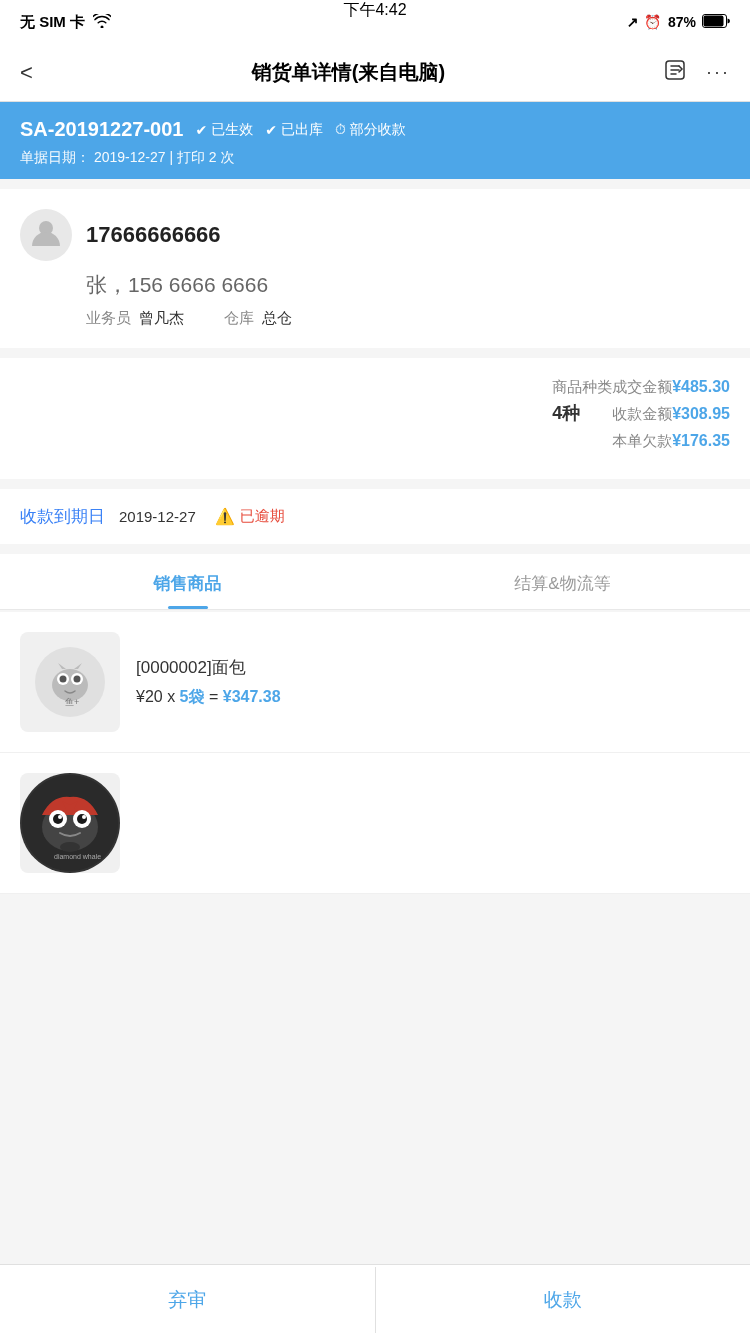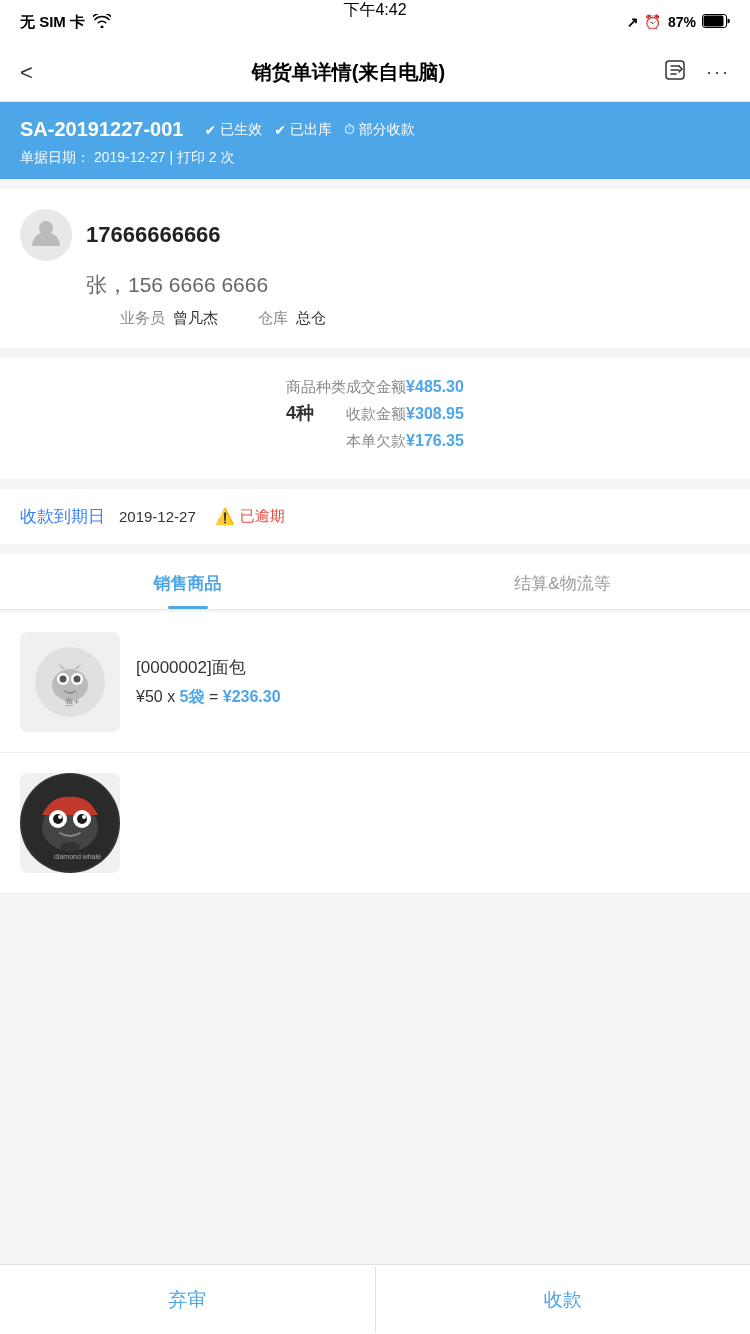--- a/index.html
+++ b/index.html
@@ -46,21 +46,21 @@
     .back-btn { font-size: 22px; color: #333; }
 
     
     .header-banner {
       background: #4da6e8;
       padding: 16px 20px 12px;
     }
     .banner-top {
       display: flex;
       align-items: center;
-      gap: 21px;
+      gap: 12px;
       margin-bottom: 8px;
     }
     .order-id {
       font-size: 20px;
       font-weight: 700;
       color: #fff;
     }
     .status-badges {
       display: flex;
       align-items: center;
@@ -102,33 +102,33 @@
       justify-content: center;
       flex-shrink: 0;
     }
     .avatar-icon { font-size: 28px; color: #999; }
     .customer-name { font-size: 22px; font-weight: 600; color: #222; }
     .customer-info { font-size: 21px; color: #666; margin-left: 66px; margin-bottom: 10px; }
     .staff-row {
       display: flex;
       align-items: center;
       gap: 40px;
-      margin-left: 100px;
+      margin-left: 66px;
     }
     .staff-item { display: flex; align-items: center; gap: 8px; }
     .staff-label { font-size: 15px; color: #888; }
     .staff-value { font-size: 15px; color: #333; }
 
     
     .summary-section {
       background: #fff;
       padding: 20px;
       margin-top: 10px;
       display: flex;
-      justify-content: center;
+      justify-content: flex-end;
       align-items: flex-start;
     }
     .summary-left { }
     .summary-label { font-size: 15px; color: #888; }
     .summary-value-main { font-size: 18px; font-weight: 600; color: #333; margin-top: 4px; }
     .summary-right { }
     .amount-row {
       display: flex;
       justify-content: space-between;
       margin-bottom: 8px;
@@ -418,25 +418,25 @@
           <path d="M30 44 Q35 48 40 44" stroke="#888" stroke-width="1.5" fill="none" stroke-linecap="round"></path>
           <path d="M27 22 L23 16 L31 22z" fill="#bbb"></path>
           <path d="M43 22 L47 16 L39 22z" fill="#bbb"></path>
           <text x="30" y="58" font-size="9" fill="#777" font-family="Arial">鱼+</text>
         </svg>
       </div>
     </div>
     <div class="product-info">
       <div class="product-name">[0000002]面包</div>
       <div class="product-price">
-        <span>¥50</span>
+        <span>¥20</span>
         <span> x </span>
         <span class="qty">5袋</span>
         <span> = </span>
-        <span class="total">¥236.30</span>
+        <span class="total">¥347.38</span>
       </div>
     </div>
   </div>
 
   <div class="product-item">
     <div class="product-img">
       <div class="owl-placeholder">
         <svg width="96" height="96" viewBox="0 0 96 96" fill="none">
           <circle cx="48" cy="48" r="48" fill="#2a2a2a"></circle>
           <ellipse cx="48" cy="52" rx="28" ry="24" fill="#444"></ellipse>

